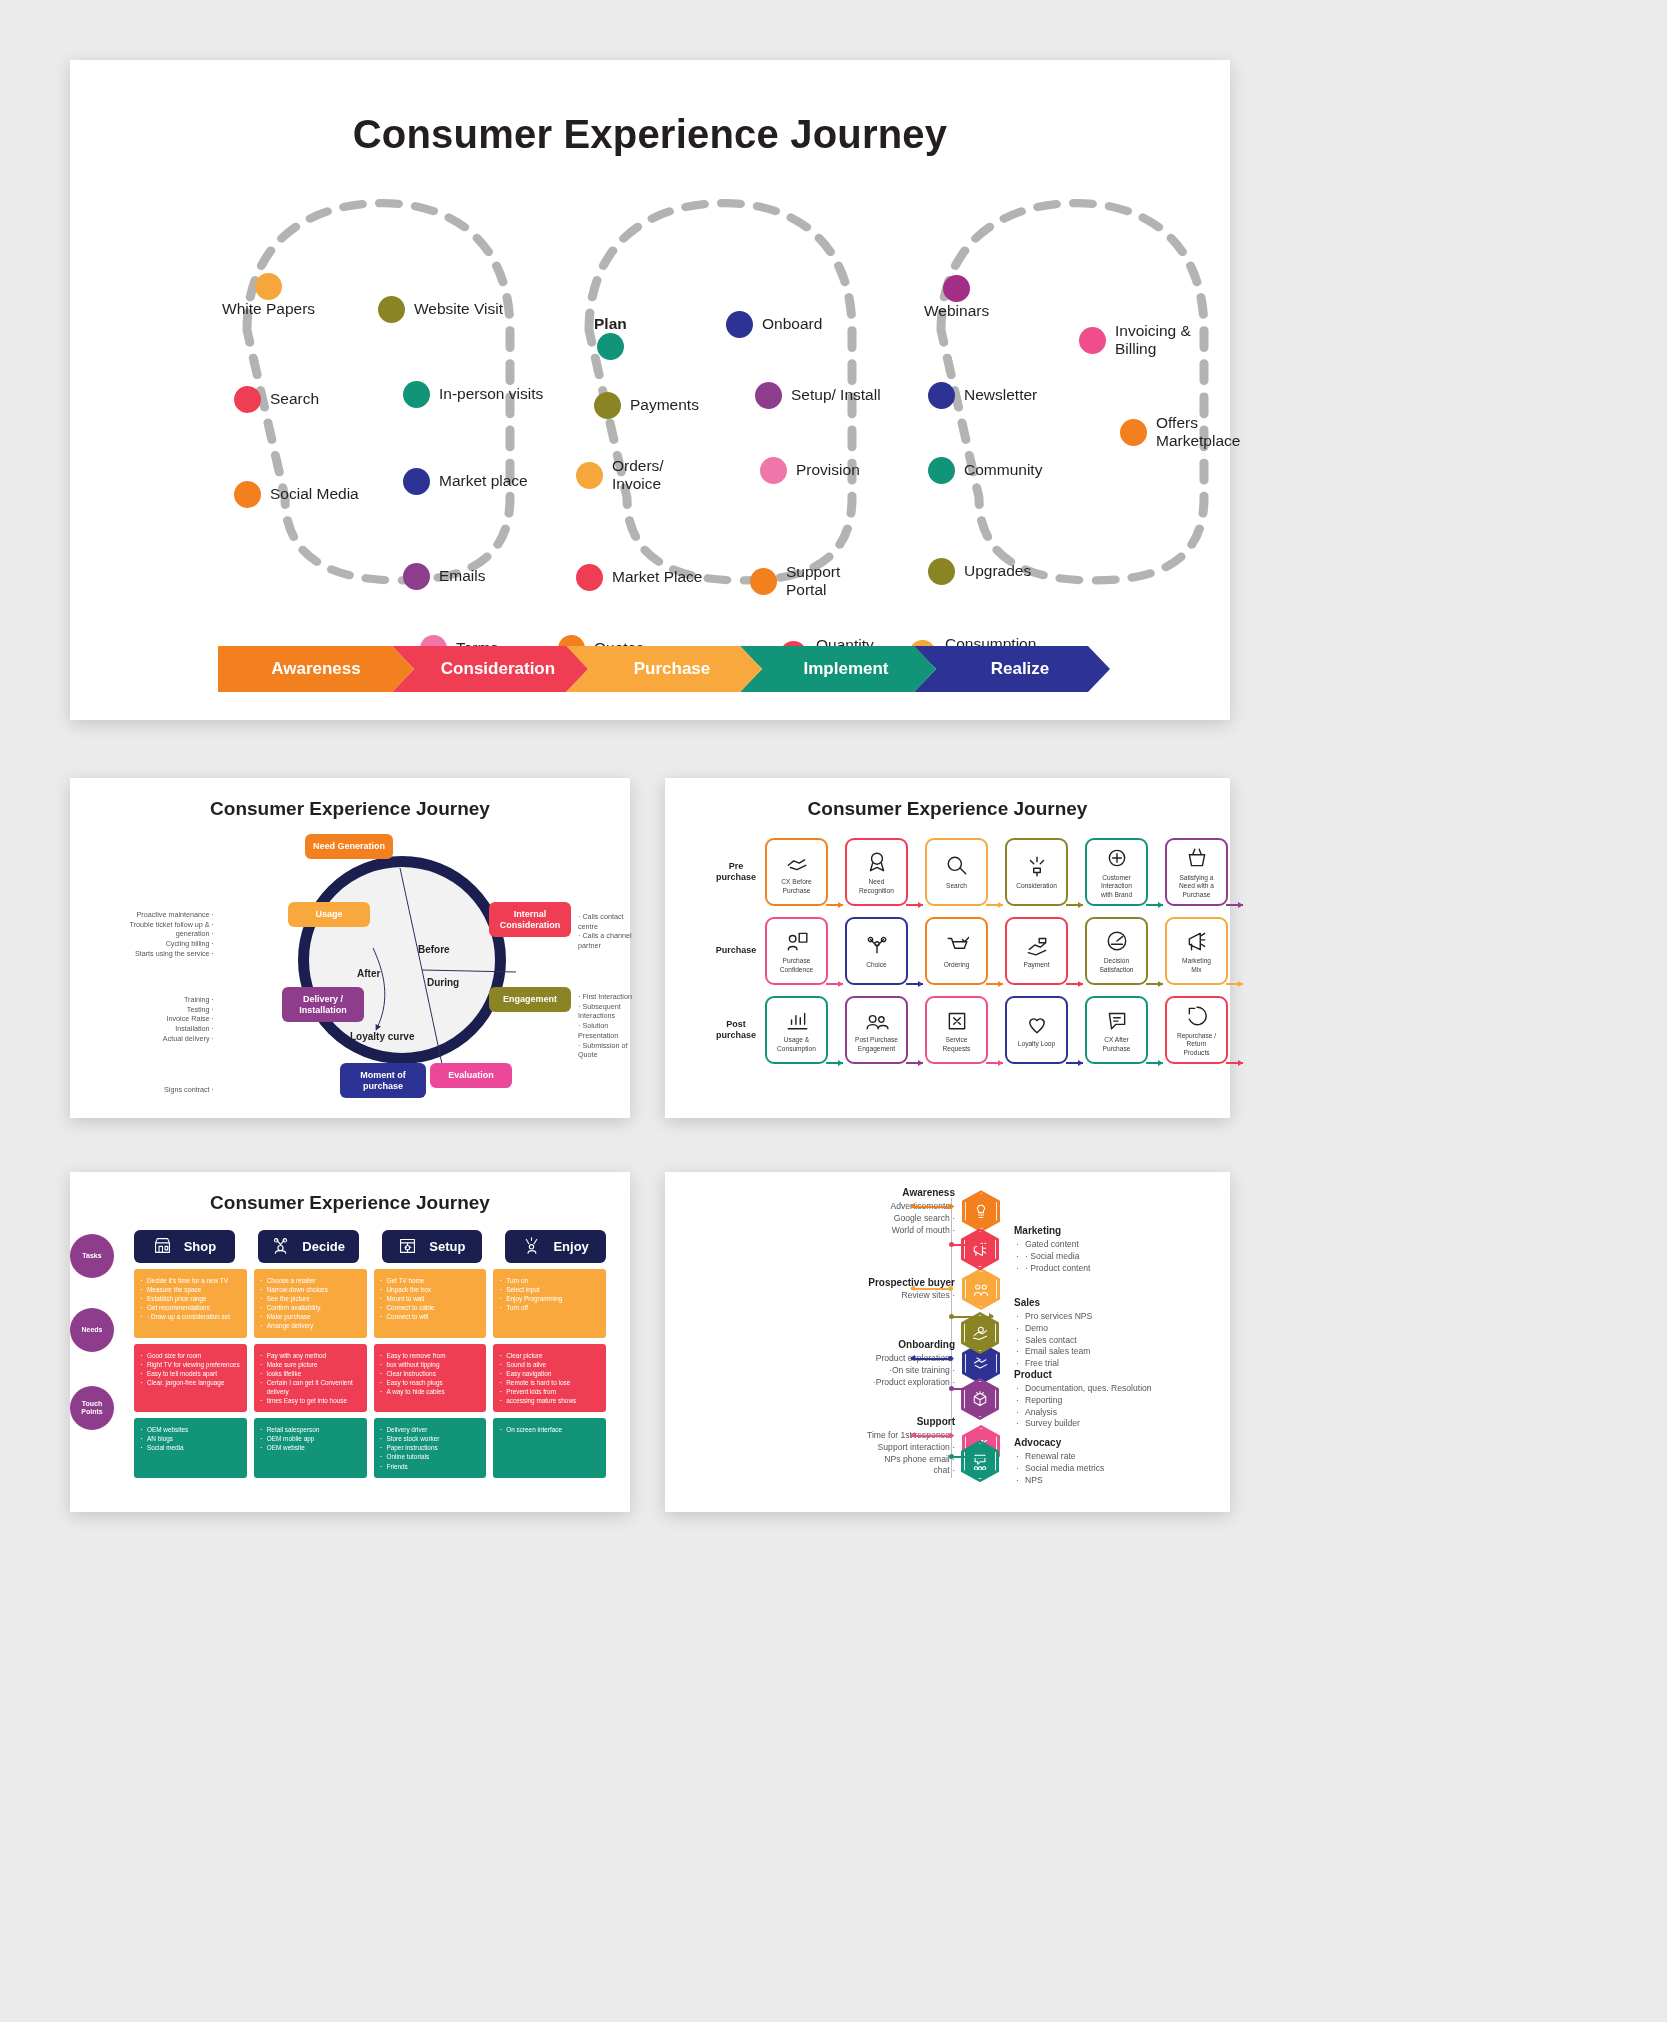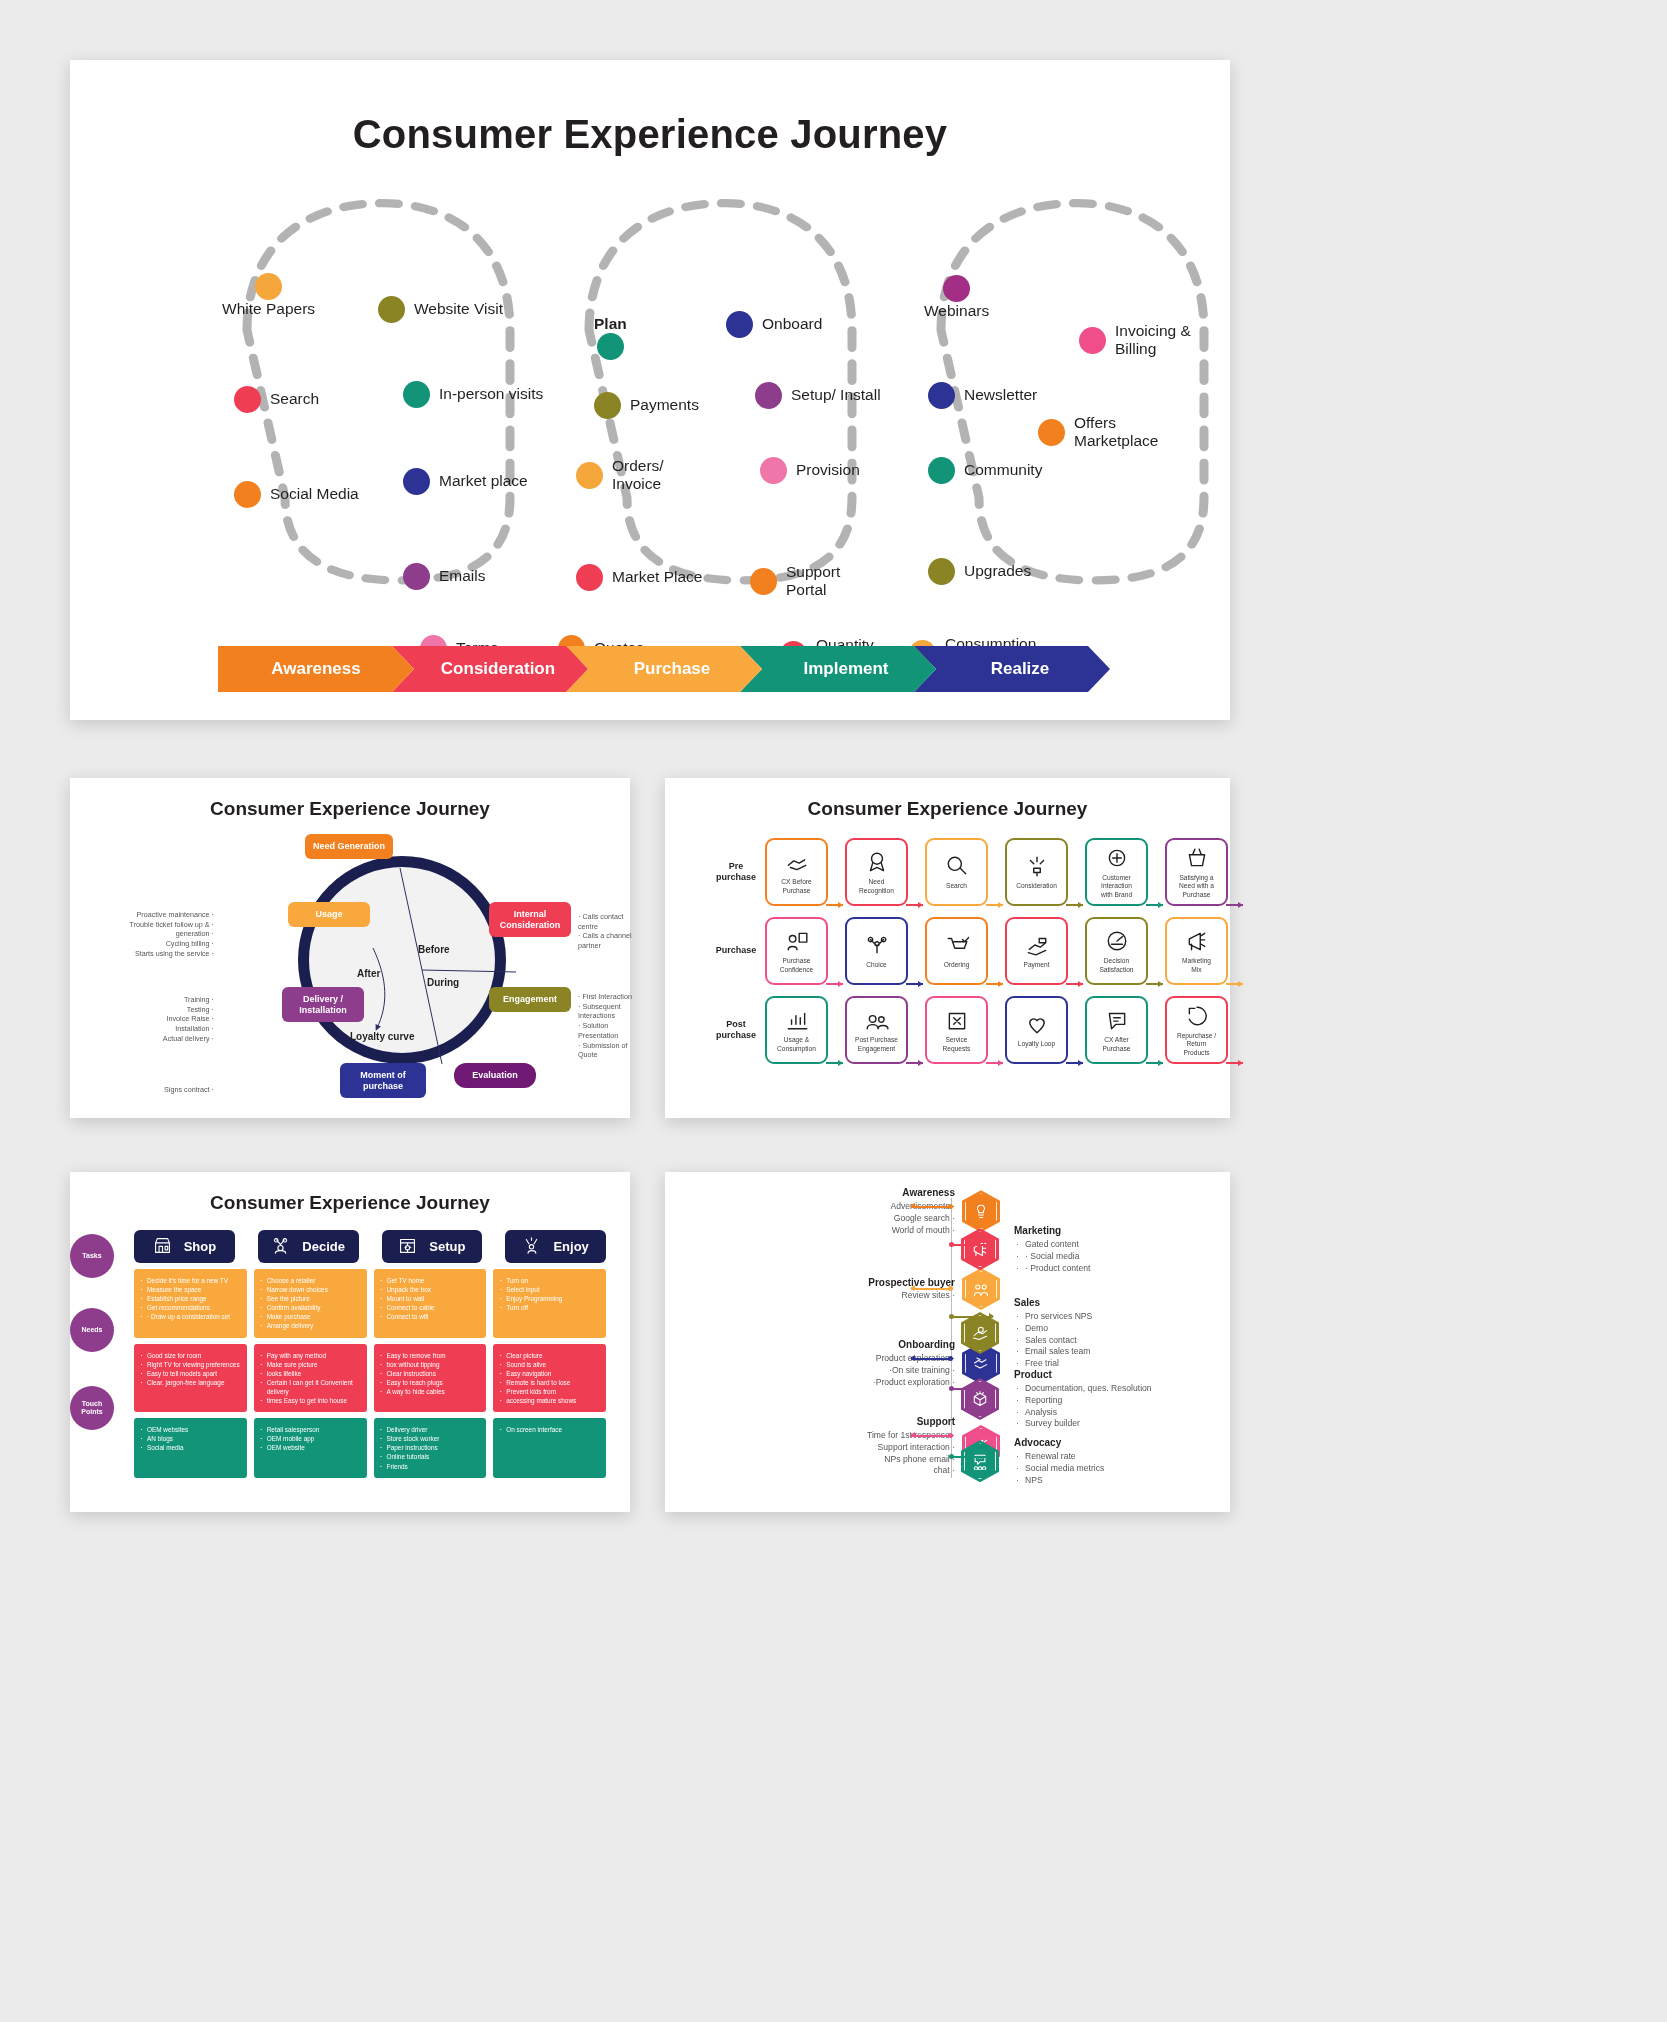--- a/index.html
+++ b/index.html
@@ -214,21 +214,21 @@
       </div>
       <div class="node " style="left: 1009px; top: 165px;">
         <span class="dot" style="background: rgb(239, 78, 138);"></span>
         <span class="node-label">Invoicing &amp;
 Billing</span>
       </div>
       <div class="node " style="left: 858px; top: 225px;">
         <span class="dot" style="background: rgb(44, 51, 148);"></span>
         <span class="node-label">Newsletter</span>
       </div>
-      <div class="node " style="left: 968px; top: 257px;">
+      <div class="node " style="left: 1050px; top: 257px;">
         <span class="dot" style="background: rgb(242, 128, 31);"></span>
         <span class="node-label">Offers
 Marketplace</span>
       </div>
       <div class="node " style="left: 858px; top: 300px;">
         <span class="dot" style="background: rgb(17, 148, 119);"></span>
         <span class="node-label">Community</span>
       </div>
       <div class="node " style="left: 858px; top: 401px;">
         <span class="dot" style="background: rgb(138, 132, 37);"></span>
@@ -263,21 +263,21 @@
       <defs>
           <marker id="ar" markerWidth="6" markerHeight="6" refX="3" refY="3" orient="auto">
         <path d="M0,0 L6,3 L0,6 z" fill="#2a2f60"></path>
           </marker>
         </defs>
     </svg>
   <div class="wheel-chip" style="background: rgb(242, 128, 31); left: 235px; top: 14px; width: 88px; white-space: pre-line;">Need Generation</div>
       <div class="wheel-chip" style="background: rgb(239, 62, 83); left: 419px; top: 82px; width: 82px; white-space: pre-line;">Internal
 Consideration</div>
       <div class="wheel-chip" style="background: rgb(138, 132, 37); left: 419px; top: 167px; width: 82px; white-space: pre-line;">Engagement</div>
-      <div class="wheel-chip" style="background: #701a75; left: 384px; top: 243px; width: 82px; white-space: pre-line; border-radius: 12px;">Evaluation</div>
+      <div class="wheel-chip" style="background: #ec4899; left: 360px; top: 243px; width: 82px; white-space: pre-line;">Evaluation</div>
       <div class="wheel-chip" style="background: rgb(44, 51, 148); left: 270px; top: 243px; width: 86px; white-space: pre-line;">Moment of
 purchase</div>
       <div class="wheel-chip" style="background: rgb(142, 60, 140); left: 212px; top: 167px; width: 82px; white-space: pre-line;">Delivery /
 Installation</div>
       <div class="wheel-chip" style="background: rgb(249, 168, 61); left: 218px; top: 82px; width: 82px; white-space: pre-line;">Usage</div>
       <div class="wheel-word" style="left: 348px; top: 124px;">Before</div>
       <div class="wheel-word" style="left: 357px; top: 157px;">During</div>
       <div class="wheel-word" style="left: 287px; top: 148px;">After</div>
       <div class="wheel-word" style="left: 280px; top: 211px;">Loyalty curve</div>
       <div class="ann r" style="left: 12px; top: 90px; width: 132px;">

